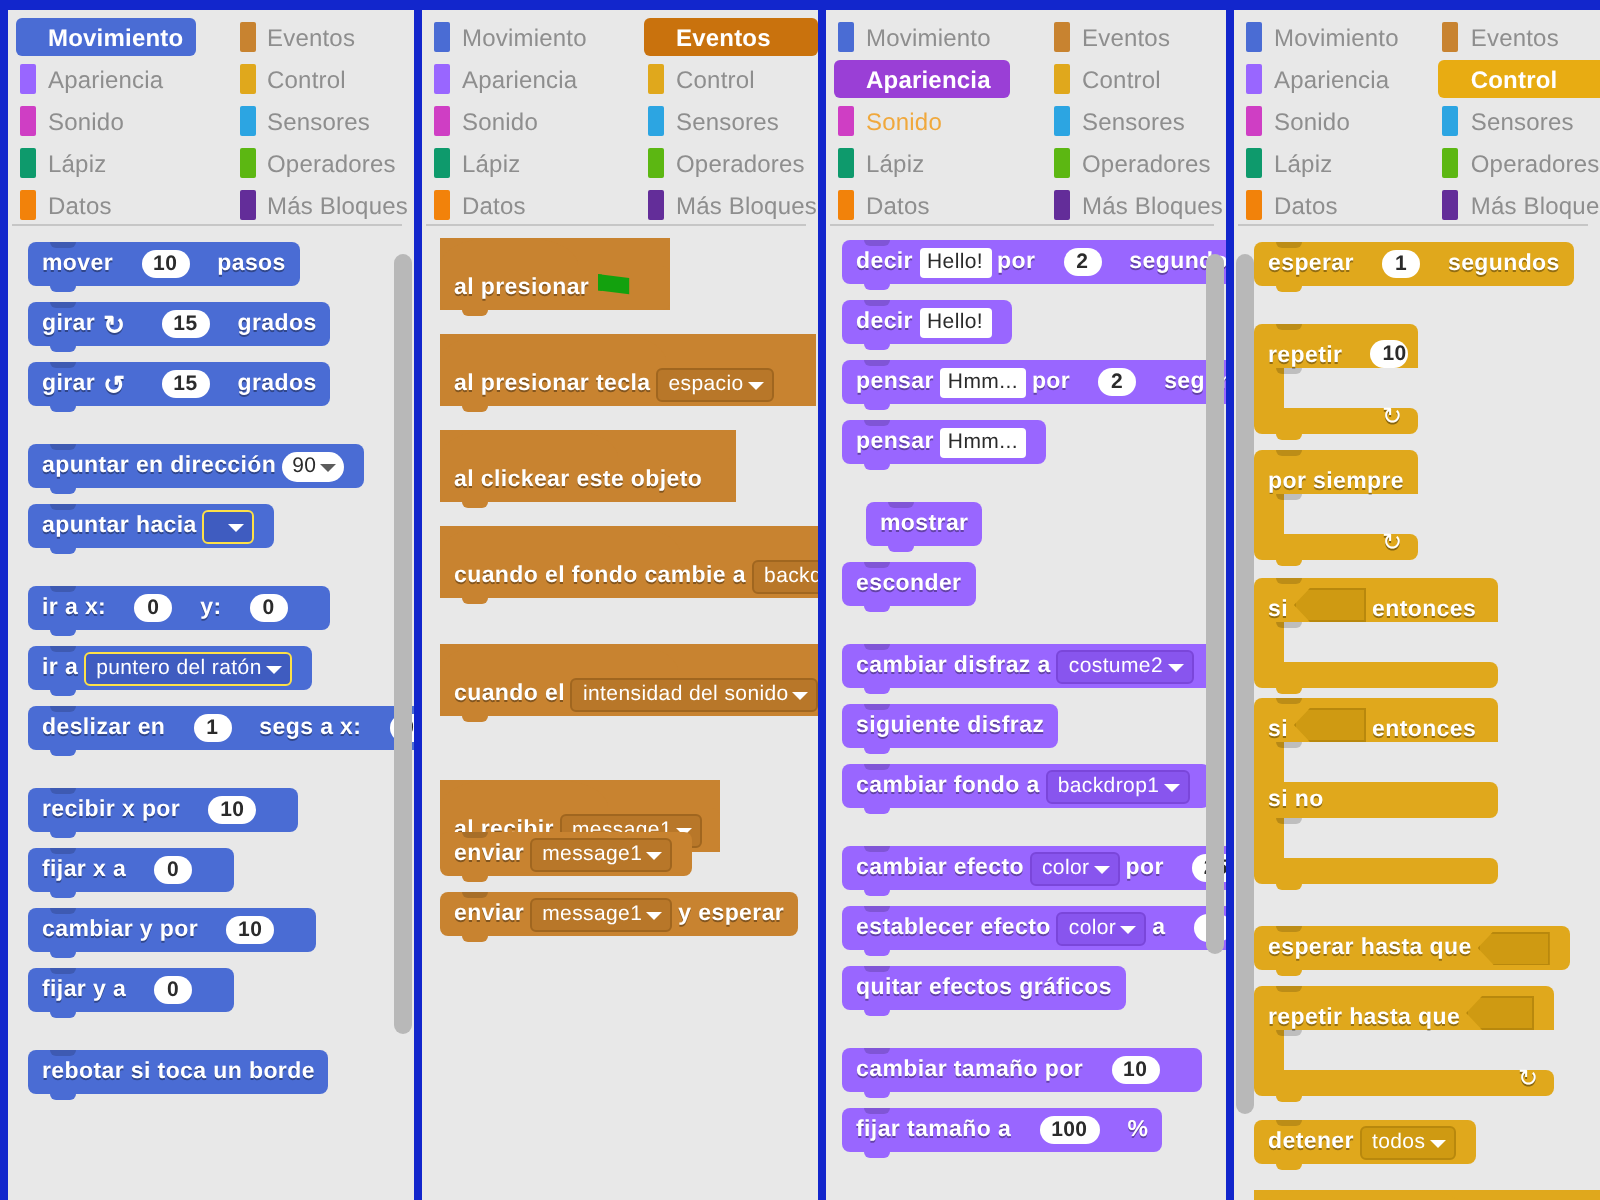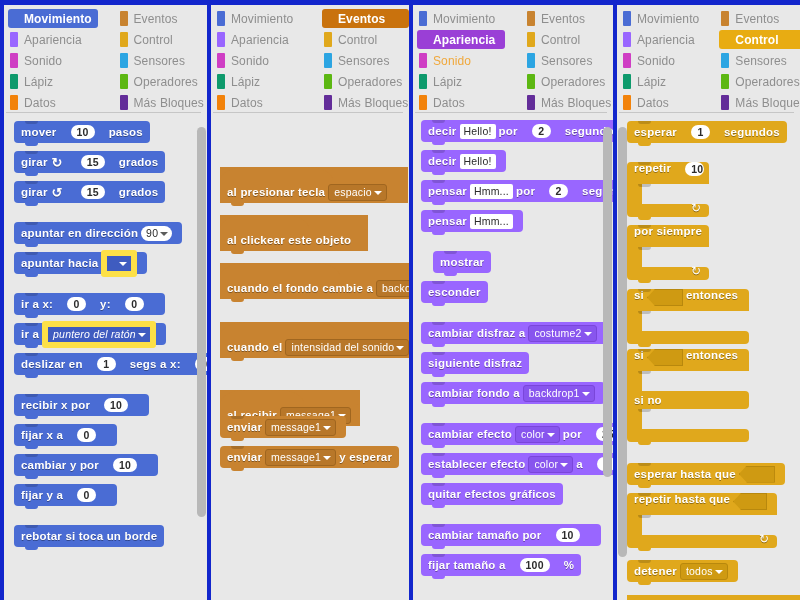--- a/index.html
+++ b/index.html
@@ -102,21 +102,21 @@
     content:"";position:absolute;left:11px;bottom:-3px;
     width:13px;height:4px;border-radius:0 0 3px 3px;
     background:inherit;
   }
 
   
   .cblock{position:absolute;cursor:pointer;}
   .cblock .top,.cblock .mid,.cblock .bot{background:#e0a81c;position:relative;}
   .cblock .top{
     height:22px;border-radius:4px 4px 0 0;
-    display:flex;align-items:flex-start;padding:0 7px;
+    display:flex;align-items:flex-end;padding:0 7px;
     font-size:11.5px;font-weight:bold;color:#fff;
     text-shadow:0 1px 0 rgba(0,0,0,.35);white-space:nowrap;letter-spacing:.2px;
   }
   .cblock .top::before{
     content:"";position:absolute;left:11px;top:0;width:13px;height:3px;
     border-radius:0 0 3px 3px;background:rgba(0,0,0,.16);
   }
   .cblock .arm{width:15px;height:20px;background:#e0a81c;position:relative;}
   .cblock .arm::after{
     content:"";position:absolute;left:11px;top:0;width:13px;height:3px;
@@ -160,21 +160,21 @@
     display:inline-block;position:relative;color:#fff;
     text-shadow:none;
   }
   .dd::after{
     content:"";position:absolute;right:4px;top:6px;
     border-left:4px solid transparent;border-right:4px solid transparent;
     border-top:4px solid #fff;
   }
   .dd.light{background:#fff;color:#2b2b2b;}
   .dd.light::after{border-top-color:#5c5c5c;}
-  .dd.mot{background:#3f5cc0;border:6px solid #fde047;font-style:italic;}
+  .dd.mot{background:#3f5cc0;border:1px solid #fde047;}
   .dd.evt{background:#b87729;border:1px solid #a0661f;}
   .dd.lks{background:#8855ee;border:1px solid #7a46da;}
   .dd.ctl{background:#cf9a12;border:1px solid #b8880d;}
   .dd.empty{padding-right:14px;padding-left:10px;}
   .bool{
     display:inline-block;width:34px;height:15px;margin:0 3px;
     background:#cf9a12;border:1px solid #b8880d;
     clip-path:polygon(8px 0,100% 0,100% 100%,8px 100%,0 50%);
   }
   .flag{
@@ -361,20 +361,27 @@
           <div class="catrow">
             <span class="swatch" style="background:#632d99"></span>
             <span class="catlabel">Más Bloques</span>
             </div>
         </div>
       </div>
       <div class="cat-sep"></div>
     </div>
 
     <div class="blocks">
+      <div class="hat c-events" style="left:9px;top:2px;width:115px">
+        <div class="cap"></div>
+        <div class="body">
+          <span>al presionar</span>
+          <span class="flag"></span>
+        </div>
+      </div>
       <div class="hat c-events" style="left:9px;top:50px;width:188px">
         <div class="cap"></div>
         <div class="body">
           <span>al presionar tecla</span>
           <span class="dd evt">espacio</span>
         </div>
       </div>
       <div class="hat c-events" style="left:9px;top:98px;width:148px">
         <div class="cap"></div>
         <div class="body">

